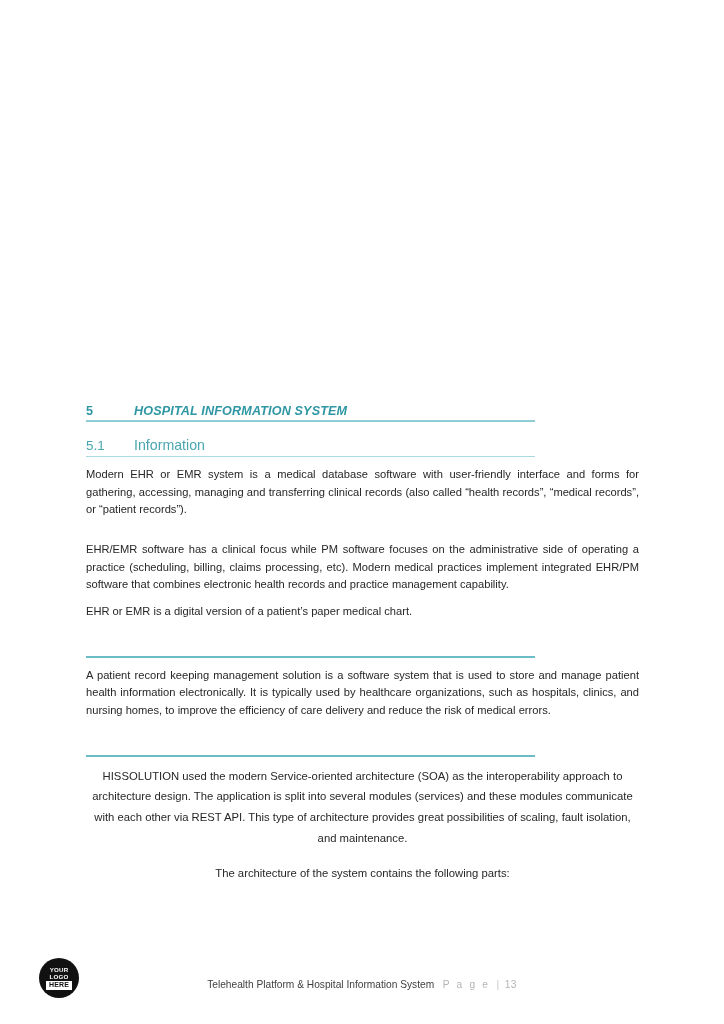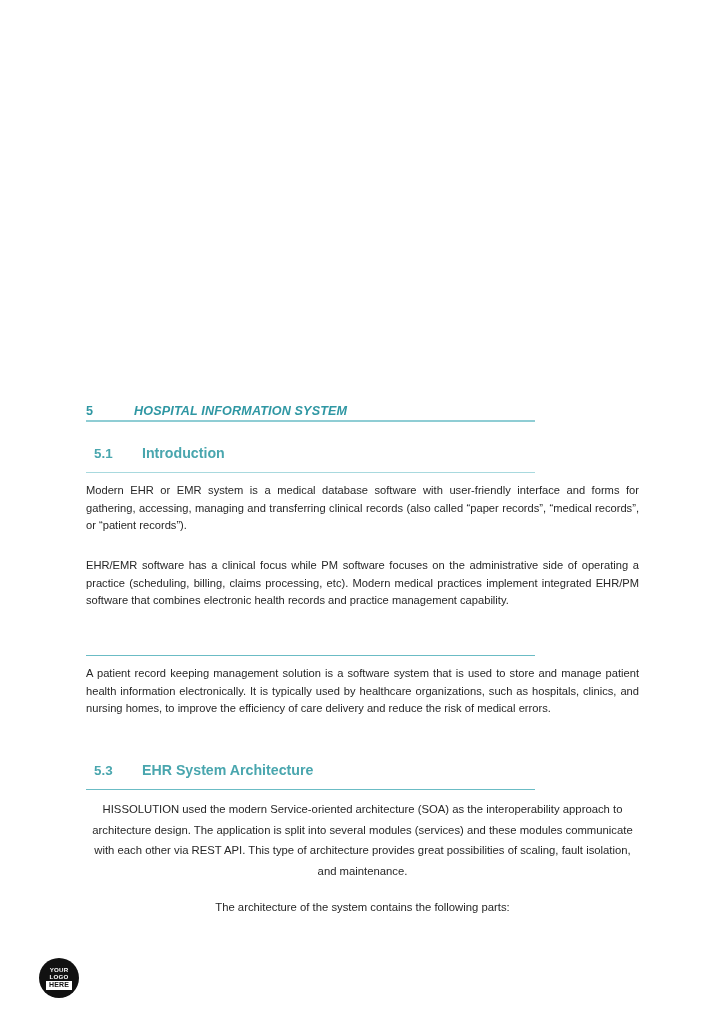--- a/index.html
+++ b/index.html
@@ -40,23 +40,23 @@
     margin: 0;
     padding: 0 0 2px 0;
   }
   .h1 .num { width: 48px; flex: none; }
   .h1 .txt { white-space: nowrap; font-style: italic; }
 
   .h2 {
     display: flex;
     align-items: baseline;
     color: #49a6ae;
-    font-weight: bold;
+    font-weight: normal;
     font-size: 14.2px;
-    margin: 8px;
+    margin: 0;
     padding: 0 0 3px 0;
   }
   .h2 .num { width: 48px; flex: none; font-size: 13.4px; }
   .h2 .txt { white-space: nowrap; }
 
   .rule {
     height: 1.6px;
     background: #8fcdd4;
     width: 449px;
     margin: 0;
@@ -162,65 +162,68 @@
     <div class="h1">
       <span class="num">5</span>
       <span class="txt">HOSPITAL INFORMATION SYSTEM</span>
     </div>
     <div class="rule"></div>
 
     <div class="gap-md"></div>
 
     <div class="h2">
       <span class="num">5.1</span>
-      <span class="txt">Introduction</span>
+      <span class="txt">Information</span>
     </div>
     <div class="rule pale"></div>
 
     <div class="gap-sm"></div>
 
-    <p class="body">Modern EHR or EMR system is a medical database software with user-friendly interface and forms for gathering, accessing, managing and transferring clinical records (also called “paper records”, “medical records”, or “patient records”).</p>
+    <p class="body">Modern EHR or EMR system is a medical database software with user-friendly interface and forms for gathering, accessing, managing and transferring clinical records (also called “health records”, “medical records”, or “patient records”).</p>
 
     <div class="gap-lg"></div>
 
     <p class="body">EHR/EMR software has a clinical focus while PM software focuses on the administrative side of operating a practice (scheduling, billing, claims processing, etc). Modern medical practices implement integrated EHR/PM software that combines electronic health records and practice management capability.</p>
 
     <div class="gap-sm"></div>
 
+    <p class="body">EHR or EMR is a digital version of a patient’s paper medical chart.</p>
 
     <div class="gap-xxl"></div>
 
     <div class="rule thin"></div>
 
     <div class="gap-sm"></div>
 
     <p class="body">A patient record keeping management solution is a software system that is used to store and manage patient health information electronically. It is typically used by healthcare organizations, such as hospitals, clinics, and nursing homes, to improve the efficiency of care delivery and reduce the risk of medical errors.</p>
 
     <div class="gap-xxl"></div>
 
-    <div class="h2">
-      <span class="num">5.3</span>
-      <span class="txt">EHR System Architecture</span>
-    </div>
     <div class="rule thin"></div>
 
     <div class="gap-sm"></div>
 
     <p class="body left">HISSOLUTION used the modern Service-oriented architecture (SOA) as the interoperability approach to architecture design. The application is split into several modules (services) and these modules communicate with each other via REST API. This type of architecture provides great possibilities of scaling, fault isolation, and maintenance.</p>
 
     <div class="gap-md"></div>
 
     <p class="body left">The architecture of the system contains the following parts:</p>
 
   </div>
 
   <div class="footer">
 
     <div class="logo">
       <span class="l1">YOUR</span>
       <span class="l2">LOGO</span>
       <span class="l3">HERE</span>
     </div>
 
+    <div class="footer-text">
+      <span class="footer-title">Telehealth Platform &amp; Hospital Information System</span>
+      <span class="footer-page">P a g e</span>
+      <span class="footer-sep">|</span>
+      <span class="footer-num">13</span>
+    </div>
 
   </div>
 
 </div>
 
 </body></html>

